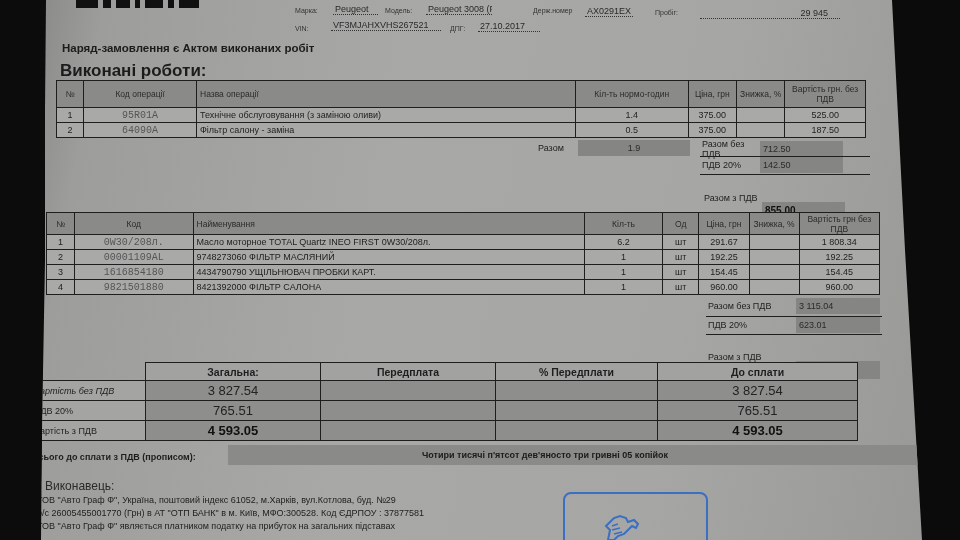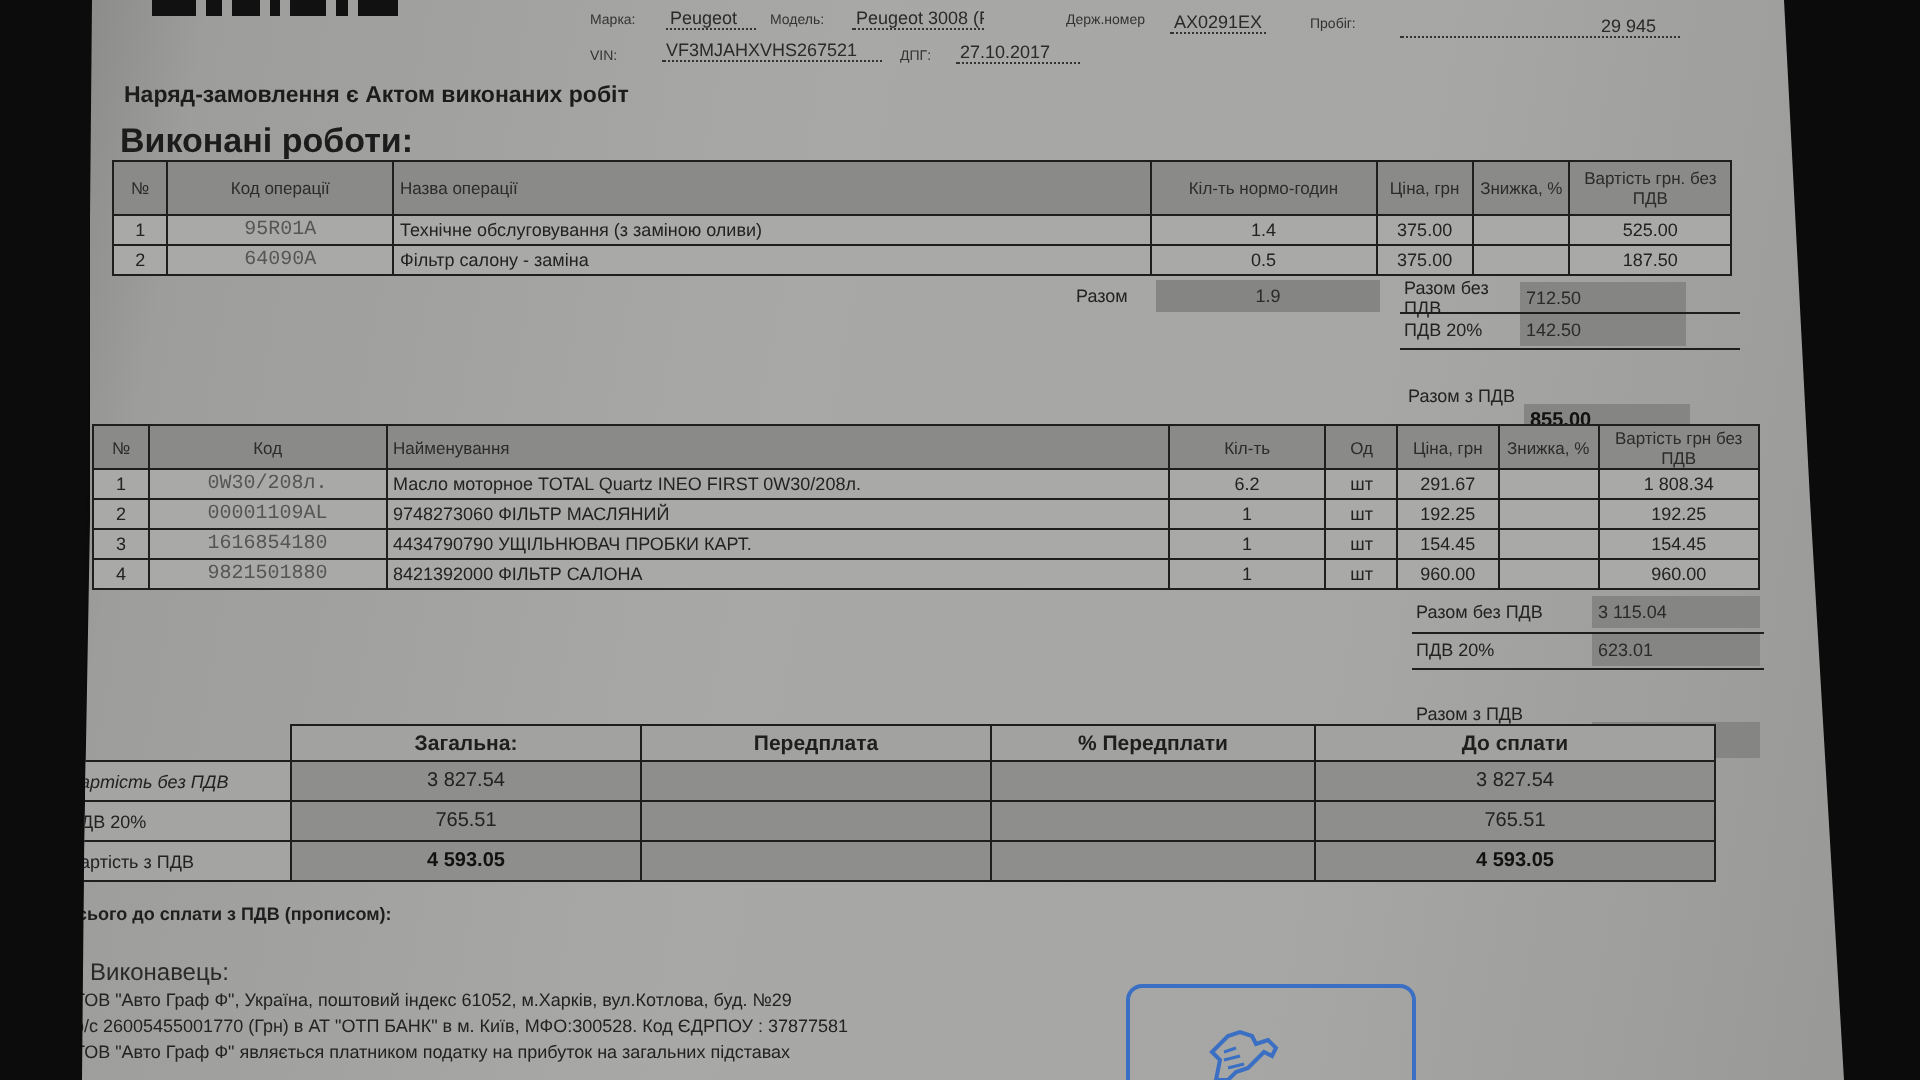--- a/index.html
+++ b/index.html
@@ -27,21 +27,21 @@
     .c { text-align: center; }
     .mono { font-family: "Liberation Mono", monospace; color: #555; font-size: 10px; text-align: center; }
 
     .sum-row { position: absolute; display: flex; align-items: center; font-size: 9px; }
     .sum-label { color: #222; }
     .sum-value { background: #858583; height: 16px; line-height: 16px; padding-left: 3px; color: #2a2a2a; }
     .bold { font-weight: bold; color: #111; margin-top: 26px; }
     .hr { position: absolute; height: 1px; background: #1e1e1e; }
 
     .totals th { background: #a2a2a0; font-weight: bold; font-size: 10.5px; height: 18px; color: #1e1e1e; }
-    .totals td { height: 20px; background: #8e8e8c; font-size: 10px; }
+    .totals td { height: 20px; background: #8e8e8c; font-size: 13px; }
     .totals td.lbl { background: #a4a4a2; font-style: italic; font-size: 9px; }
     .totals td.lbl2 { background: #a4a4a2; font-size: 9px; }
 
     .words-label { position: absolute; left: 32px; top: 452px; font-size: 9px; font-weight: bold; color: #1e1e1e; }
     .words-box { position: absolute; left: 228px; top: 445px; width: 690px; height: 20px; background: #8a8a88; font-size: 9px; font-weight: bold; line-height: 20px; padding-left: 194px; color: #1b1b1b; }
 
     .exec-title { position: absolute; left: 45px; top: 479px; font-size: 12px; color: #2a2a2a; }
     .exec-line { position: absolute; left: 37px; font-size: 9px; color: #222; white-space: nowrap; }
 
     .stamp { position: absolute; left: 563px; top: 492px; width: 145px; height: 60px; border: 2px solid #3a6fc4; border-radius: 8px; }
@@ -230,20 +230,21 @@
       <td class="lbl2">Вартість з ПДВ</td>
       <td class="c bold">4 593.05</td>
       <td class="c"></td>
       <td class="c"></td>
       <td class="c bold">4 593.05</td>
     </tr>
   </tbody>
     </table>
 
   <div class="words-label">Всього до сплати з ПДВ (прописом):</div>
+  <div class="words-box">Чотири тисячі п'ятсот дев'яносто три гривні 05 копійок</div>
 
   <div class="exec-title">Виконавець:</div>
   <div class="exec-line" style="top:495px">ТОВ "Авто Граф Ф", Україна, поштовий індекс 61052, м.Харків, вул.Котлова, буд. №29</div>
   <div class="exec-line" style="top:508px">р/с 26005455001770 (Грн) в АТ "ОТП БАНК" в м. Київ, МФО:300528. Код ЄДРПОУ : 37877581</div>
   <div class="exec-line" style="top:521px">ТОВ "Авто Граф Ф" являється платником податку на прибуток на загальних підставах</div>
 
   <div class="stamp"></div>
   <svg class="stamp-lion" viewBox="0 0 44 30">
     <path d="M10 28 L12 18 L8 14 L12 10 L16 6 L22 4 L28 6 L30 10 L36 8 L40 12 L38 16 L34 14 L30 18 L26 22 L20 24 L16 28 Z" fill="none" stroke="#3a6fc4" stroke-width="2"></path>
     <path d="M14 14 L20 12 M14 18 L22 16 M16 22 L24 20" stroke="#3a6fc4" stroke-width="1.5"></path>

